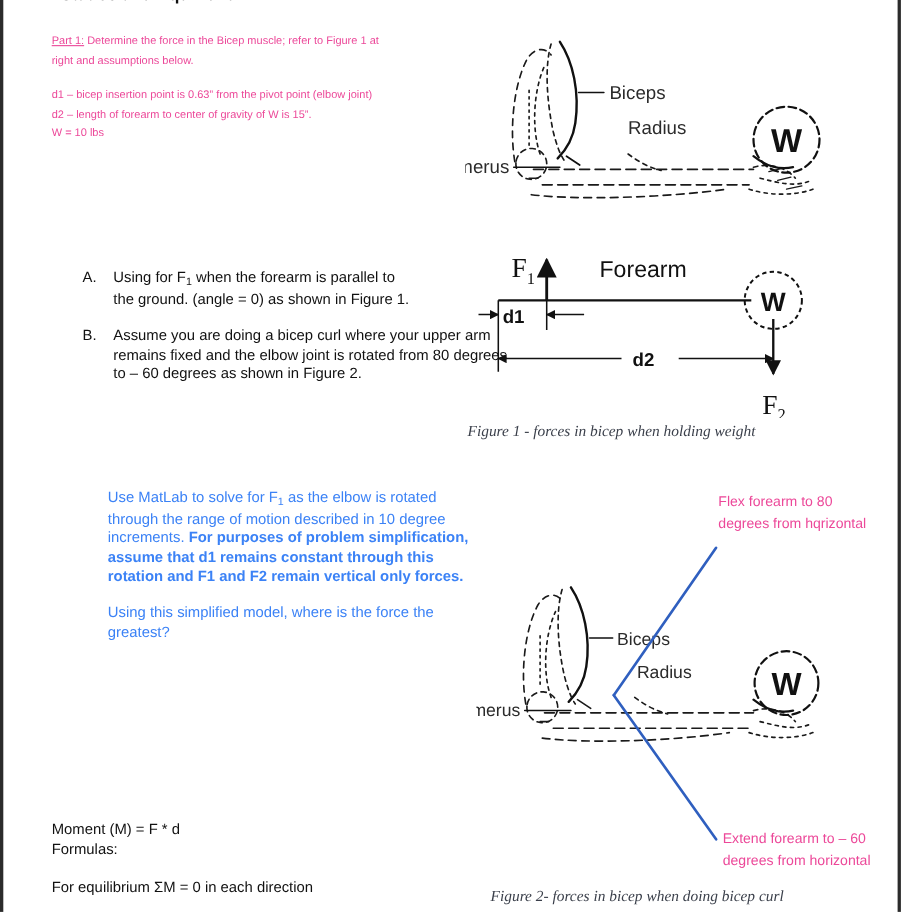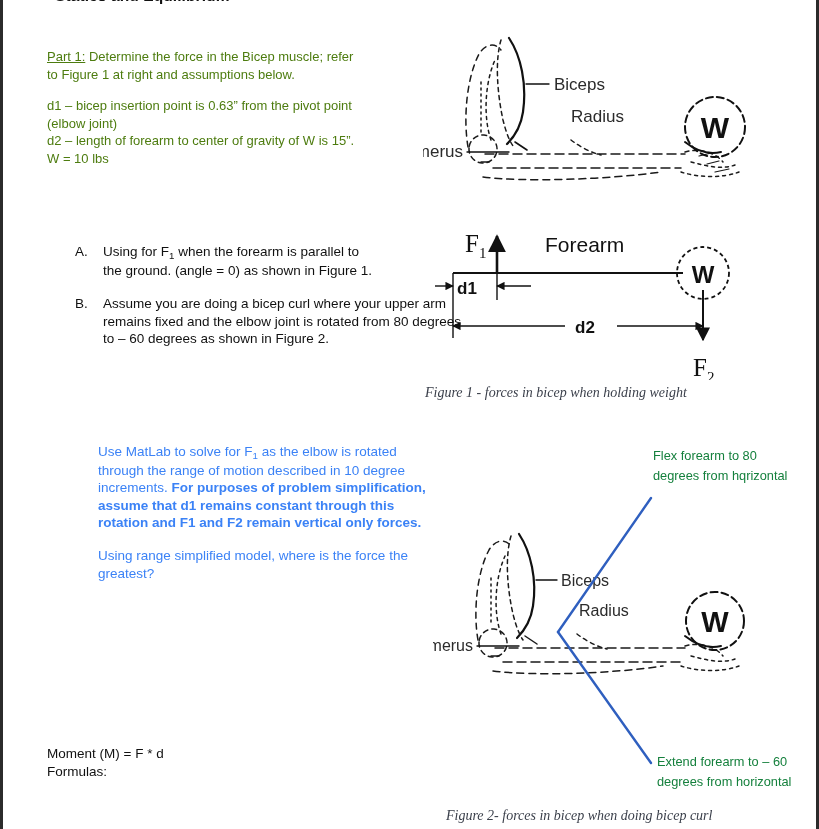--- a/index.html
+++ b/index.html
@@ -30,25 +30,25 @@
     font-weight: bold;
     color: #111;
     letter-spacing: .1px;
     white-space: nowrap;
   }
 
   
   .col-left {
     position: absolute;
     left: 44px;
-    top: 48px;
+    top: 29px;
     width: 310px;
-    font-size: 13px;
+    font-size: 10px;
     line-height: 17.5px;
-    color: #4d7c0f;
+    color: #ec4899;
   }
   .para { margin: 0 0 14px 0; }
   .para.tight { margin-bottom: 0; }
   .u { text-decoration: underline; }
 
   .list {
     position: absolute;
     left: 72px;
     top: 243px;
     width: 300px;
@@ -122,21 +122,21 @@
     left: 432px;
     top: 228px;
     width: 383px;
     height: 152px;
   }
 
   .callout {
     position: absolute;
     font-size: 12.8px;
     line-height: 20px;
-    color: #15803d;
+    color: #ec4899;
     width: 150px;
   }
   #callout-flex { left: 650px; top: 446px; }
   #callout-extend { left: 654px; top: 752px; }
 
   .bluelines {
     position: absolute;
     left: 420px;
     top: 440px;
     width: 399px;
@@ -164,27 +164,28 @@
       <span>  Using for F</span><sub>1</sub><span> when the forearm is parallel to the ground. (angle = 0) as shown in Figure 1.</span>
     </div>
     <div class="li wide">
       <span class="mk">B.</span>
       <span>  Assume you are doing a bicep curl where your upper arm remains fixed and the elbow joint is rotated from 80 degrees to – 60 degrees as shown in Figure 2.</span>
     </div>
   </div>
 
   <div class="subparas">
     <p><span>Use MatLab to solve for F</span><sub>1</sub><span>  as the elbow is rotated through the range of motion described in 10 degree increments.  </span><b>For purposes of problem simplification, assume that d1 remains constant through this rotation and F1 and F2 remain vertical only forces.</b></p>
-    <p>Using range simplified model, where is the force the greatest?</p>
+    <p>Using this simplified model, where is the force the greatest?</p>
   </div>
 
   <div class="formulas">
     <p>Moment (M) = F * d</p>
     <p>Formulas:</p>
     <div class="gap"></div>
+    <p>For equilibrium ΣM = 0 in each direction</p>
   </div>
 
   <svg id="anat1" class="anat" viewBox="0 0 395 180">
     <g fill="none" stroke="#1a1a1a" stroke-width="1.5" stroke-linecap="round">
 
       <path d="M45,125 C40,95 44,55 56,32 C62,22 72,20 78,28" stroke-dasharray="6 5"></path>
       <path d="M68,118 C60,95 62,60 72,38" stroke-dasharray="3 4"></path>
       <path d="M58,60 L58,110" stroke-dasharray="2 4"></path>
 
       <path d="M46,126 a14,14 0 1 0 28,2 a14,14 0 1 0 -28,-2" stroke-dasharray="5 4"></path>

